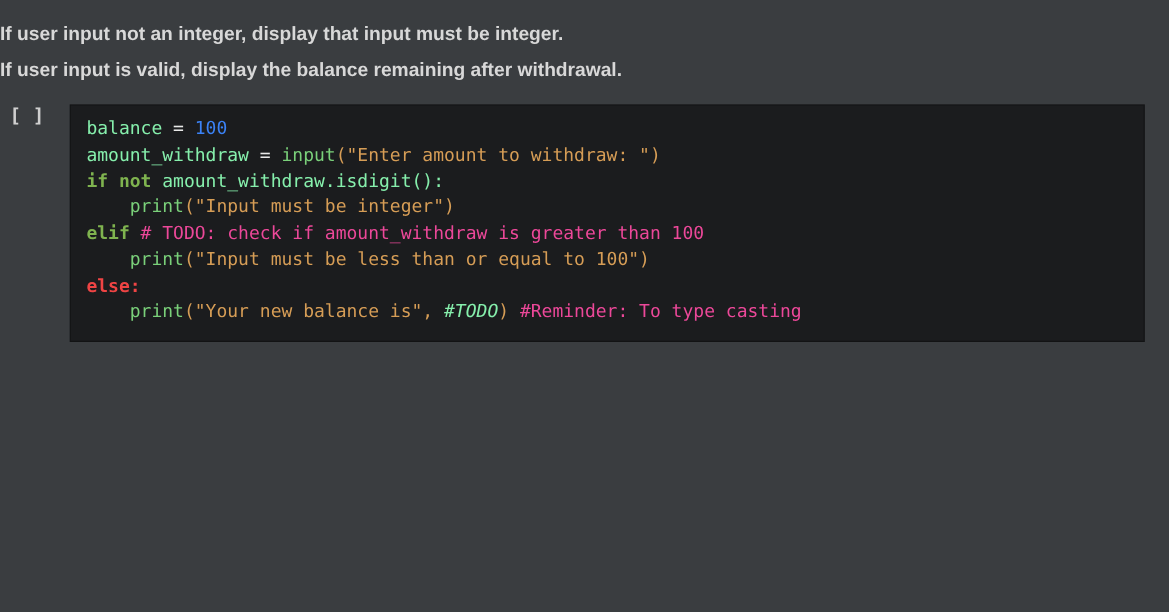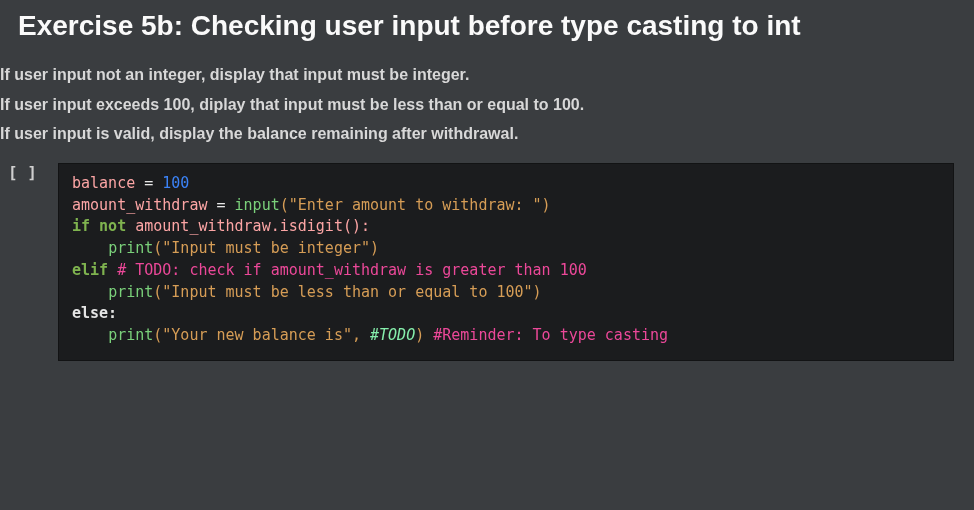--- a/index.html
+++ b/index.html
@@ -46,39 +46,37 @@
     flex: 1;
     background: #1b1c1e;
     padding: 10px 14px 14px 14px;
     font-family: "DejaVu Sans Mono", Consolas, Menlo, monospace;
     font-size: 15px;
     line-height: 1.45;
     color: #e8e8e8;
     white-space: pre;
     box-shadow: 0 0 0 1px rgba(0,0,0,0.3) inset;
   }
-  .tok-var   { color: #fca5a5; }
+  .tok-var   { color: #86efac; }
   .tok-op    { color: #e8e8e8; }
   .tok-num   { color: #3b82f6; }
   .tok-builtin { color: #7ad07a; }
   .tok-str   { color: #d69d56; }
   .tok-kw    { color: #7fb34f; font-weight: 600; }
-  .tok-kw2   { color: #e5e5e5; font-weight: 600; }
+  .tok-kw2   { color: #ef4444; font-weight: 600; }
   .tok-cmt   { color: #ec4899; }
   .tok-todo  { color: #86efac; font-style: italic; }
 </style>
 </head>
 <body>
 
 <div class="page">
 
-  <h2 class="title">Exercise 5b: Checking user input before type casting to int</h2>
 
   <p class="instr">If user input not an integer, display that input must be integer.</p>
-  <p class="instr">If user input exceeds 100, diplay that input must be less than or equal to 100.</p>
   <p class="instr">If user input is valid, display the balance remaining after withdrawal.</p>
 
   <div class="cell">
     <div class="prompt">[ ]</div>
     <div class="code"><span class="tok-var">balance</span><span class="tok-op"> = </span><span class="tok-num">100</span>
 <span class="tok-var">amount_withdraw</span><span class="tok-op"> = </span><span class="tok-builtin">input</span><span class="tok-str">("Enter amount to withdraw: ")</span>
 <span class="tok-kw">if not </span><span class="tok-var">amount_withdraw</span><span class="tok-var">.isdigit():</span>
     <span class="tok-builtin">print</span><span class="tok-str">("Input must be integer")</span>
 <span class="tok-kw">elif </span><span class="tok-cmt"># TODO: check if amount_withdraw is greater than 100</span>
     <span class="tok-builtin">print</span><span class="tok-str">("Input must be less than or equal to 100")</span>

